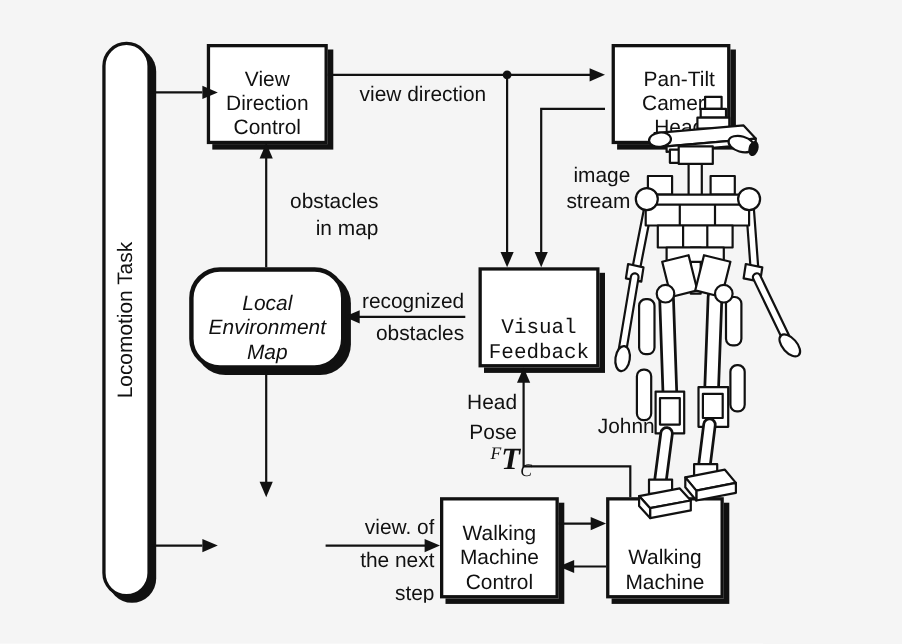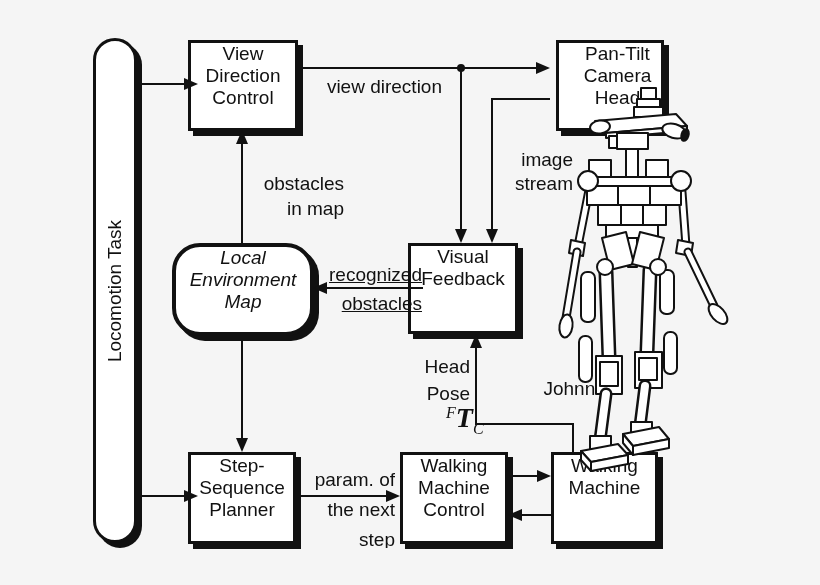--- a/index.html
+++ b/index.html
@@ -5,38 +5,38 @@
   html,body{margin:0;padding:0;}
   .stage{
     position:relative; width:820px; height:585px;
     background:#f5f5f5; overflow:hidden;
     font-family:"Liberation Sans", sans-serif; color:#111;
   }
   .box{
     position:absolute; box-sizing:border-box;
     background:#fff; border:3px solid #111;
     box-shadow:5px 5px 0 #111;
-    display:flex; align-items:flex-start; justify-content:center;
+    display:flex; align-items:flex-end; justify-content:center;
     text-align:center; font-size:19px; line-height:22px;
     white-space:pre-line; z-index:2;
   }
   .rounded{ border-radius:28px; border-width:4px; }
   .pill{
     position:absolute; box-sizing:border-box;
     background:#fff; border:3.5px solid #111; border-radius:22px;
     box-shadow:5px 5px 0 #111;
     display:flex; align-items:center; justify-content:center; z-index:2;
   }
   .pill-label{ transform:rotate(-90deg); white-space:nowrap; font-size:19px; }
   .lbl{
     position:absolute; font-size:19px; line-height:25px;
     text-align:right; white-space:pre-line; z-index:3;
   }
   .lh24{ line-height:24px; } .lh27{ line-height:27px; }
-  .lh29{ line-height:29px;text-decoration:underline; } .lh30{ line-height:30px; }
+  .lh29{ line-height:29px; } .lh30{ line-height:30px; }
   .clip{ position:absolute; overflow:hidden; z-index:3; }
   .clip .lbl{ position:static; }
   .formula{ font-family:"Liberation Serif", serif; text-align:left;margin-left:32px; }
   .f-sup{ font-style:italic; font-size:16px; vertical-align:9px; }
   .f-main{ font-style:italic; font-weight:bold; font-size:28px; }
   .f-sub{ font-style:italic; font-size:16px; vertical-align:-7px; }
   svg.connectors{ position:absolute; left:0; top:0; z-index:4; pointer-events:none; }
   svg.robot{ position:absolute; left:540px; top:85px; z-index:5; pointer-events:none; }
 </style>
 </head>
@@ -59,51 +59,46 @@
 Camera
 Head</span>
   </div>
 
   <div class="box rounded" style="left:172px; top:243px; width:142px; height:93px;font-style:italic;">
     <span>Local
 Environment
 Map</span>
   </div>
 
-  <div class="box" style="left:408px; top:243px; width:110px; height:91px;">
+  <div class="box" style="left:435px; top:243px; width:110px; height:91px;font-family:Liberation Mono, monospace;">
     <span>Visual
 Feedback</span>
   </div>
 
-  <div class="box" style="left:188px; top:452px; width:108px; height:92px;">
-    <span>Step-
-Sequence
-Planner</span>
-  </div>
 
   <div class="box" style="left:400px; top:452px; width:108px; height:92px;">
     <span>Walking
 Machine
 Control</span>
   </div>
 
   <div class="box" style="left:551px; top:452px; width:107px; height:92px;">
     <span>Walking
 Machine</span>
   </div>
 
   <div class="lbl" style="left:292px; top:74px; width:150px;">view direction</div>
   <div class="lbl lh24" style="left:483px; top:148px; width:90px;">image
 stream</div>
   <div class="lbl" style="left:244px; top:171px; width:100px;">obstacles
 in map</div>
   <div class="lbl lh29" style="left:316px; top:260px; width:106px;">recognized
 obstacles</div>
   <div class="clip" style="left:299px; top:465px; width:96px; height:83px;">
-    <div class="lbl lh30" style="width:96px;">param. of
+    <div class="lbl lh30" style="width:96px;">view. of
 the next
 step</div>
   </div>
   <div class="lbl lh27" style="left:414px; top:353px; width:56px;">Head
 Pose</div>
   <div class="lbl formula" style="left:414px; top:400px; width:62px;"><span class="f-sup">F</span><span class="f-main">T</span><span class="f-sub">C</span></div>
   <div class="lbl" style="left:528px; top:376px; width:82px;">Johnnie</div>
 
   <svg class="connectors" width="820" height="585" viewBox="0 0 820 585">
     <g stroke="#111" stroke-width="2" fill="#111">

